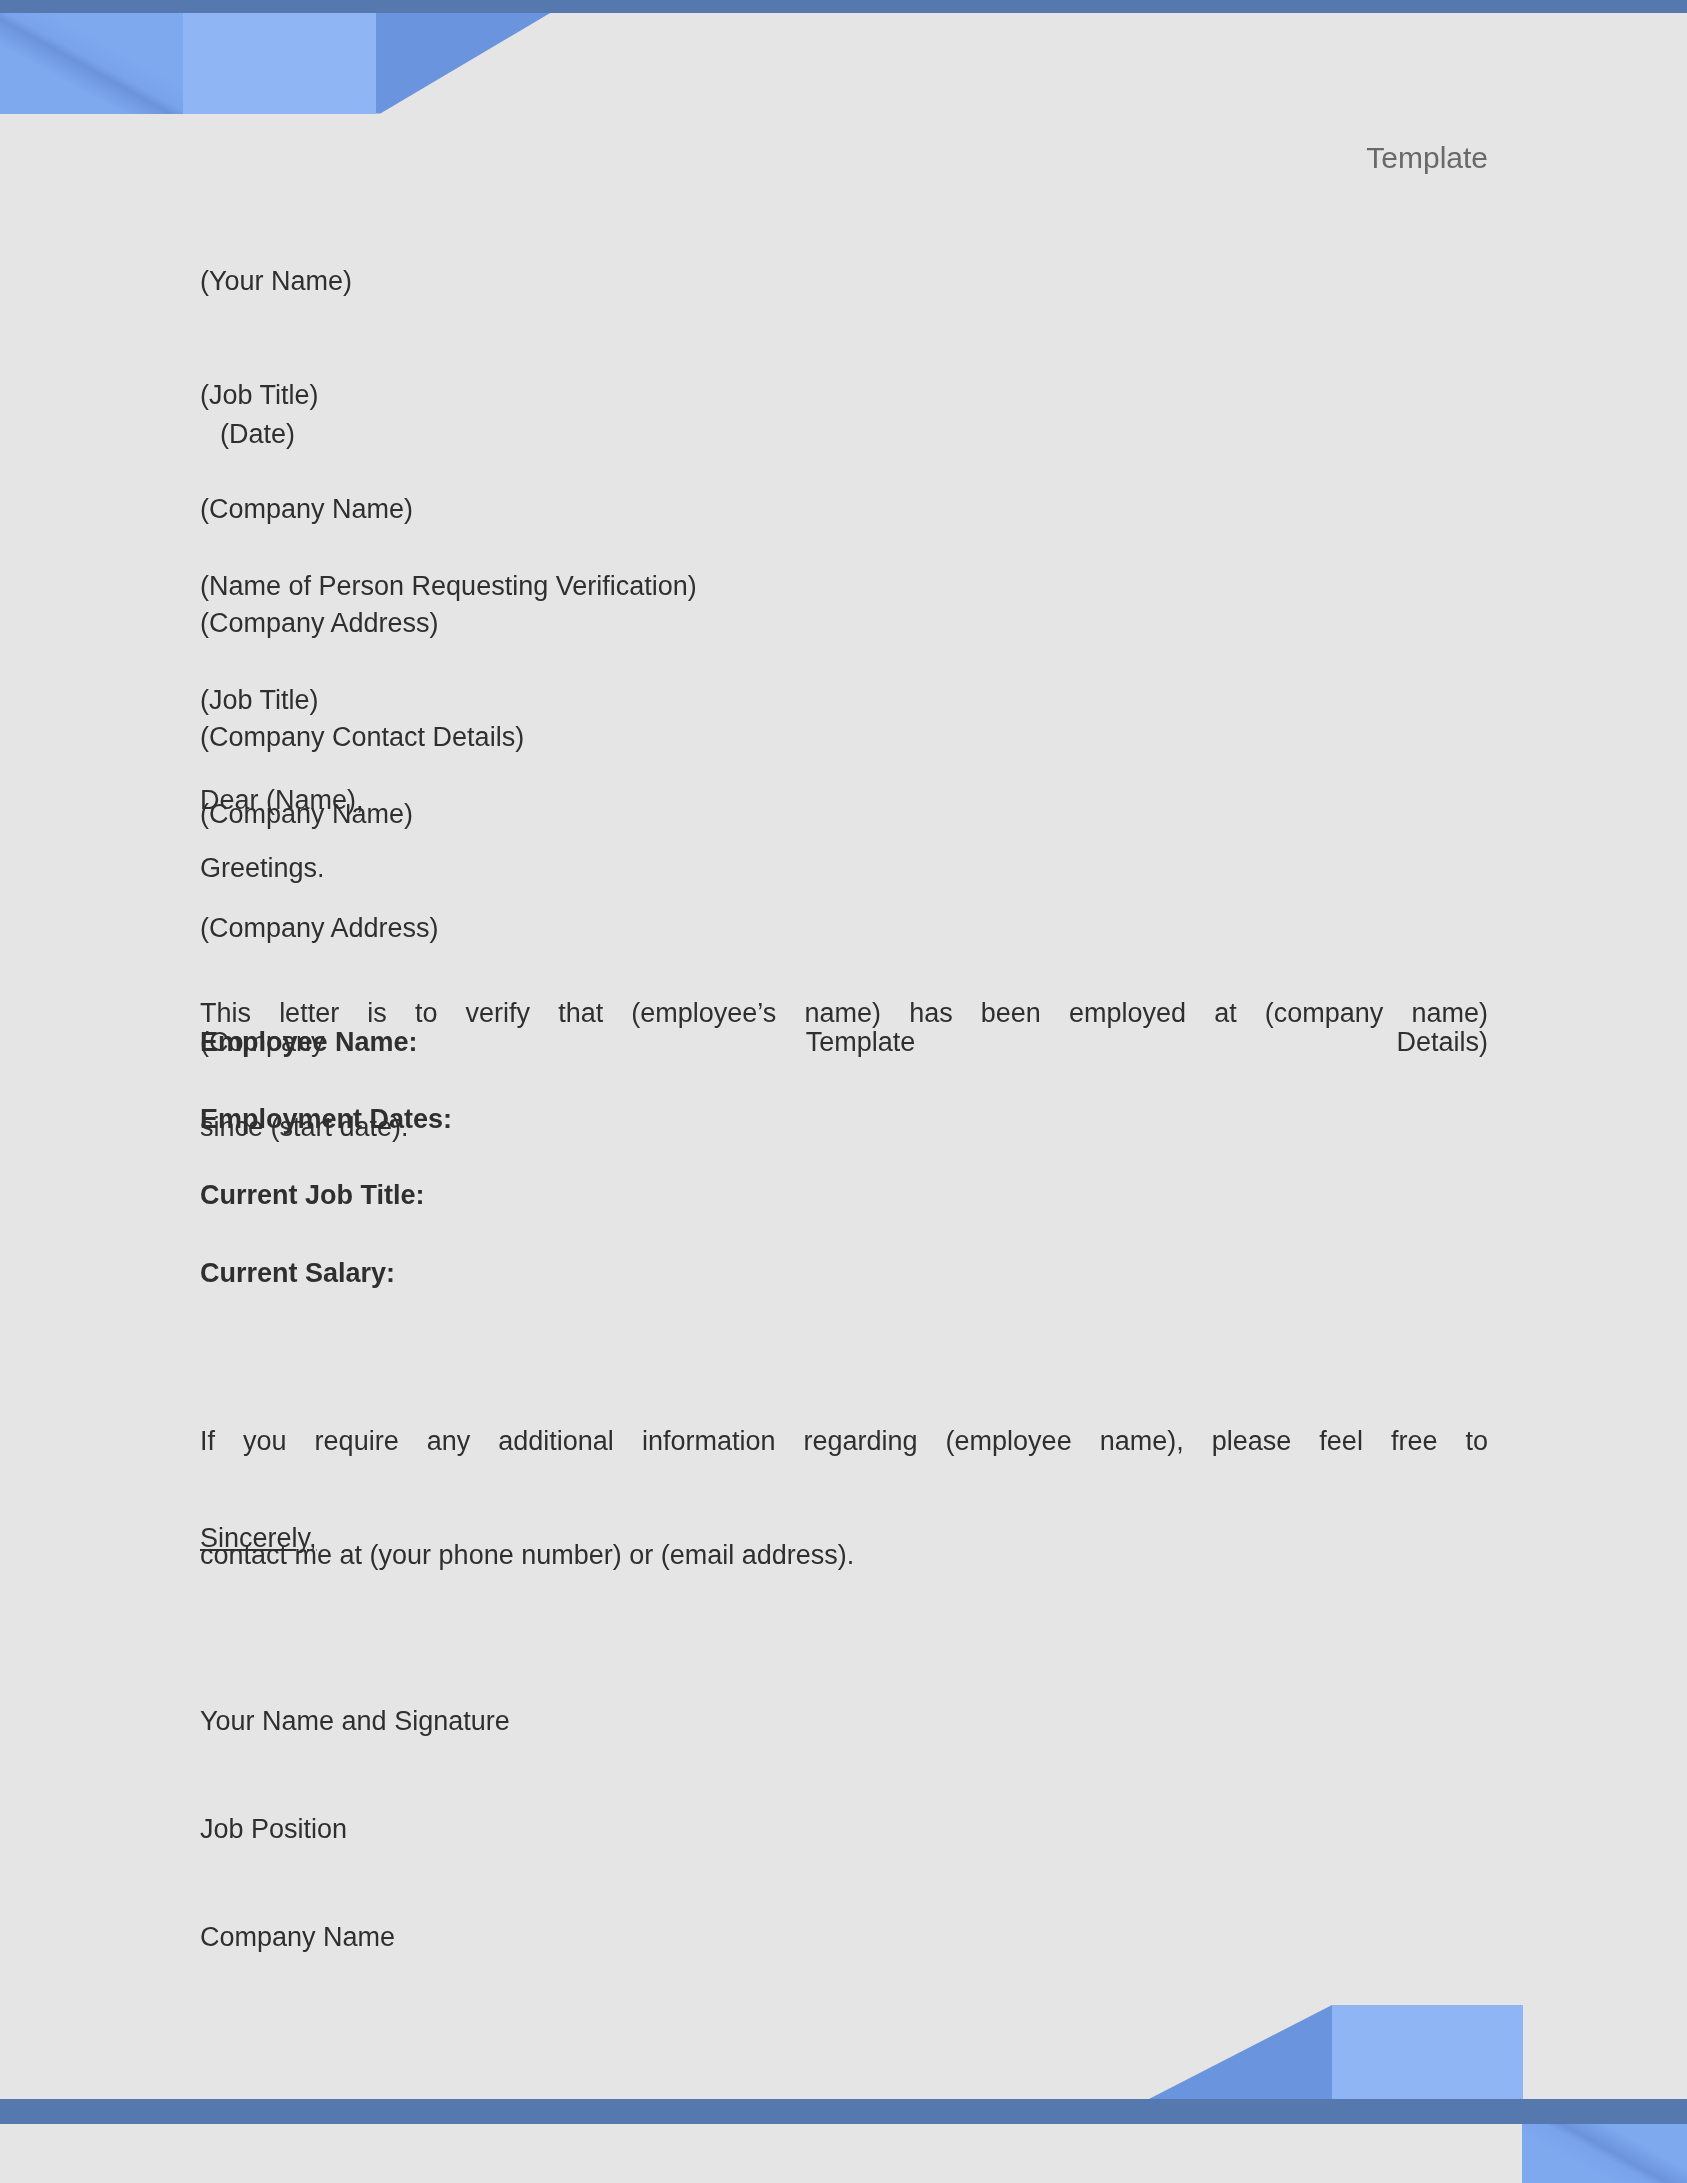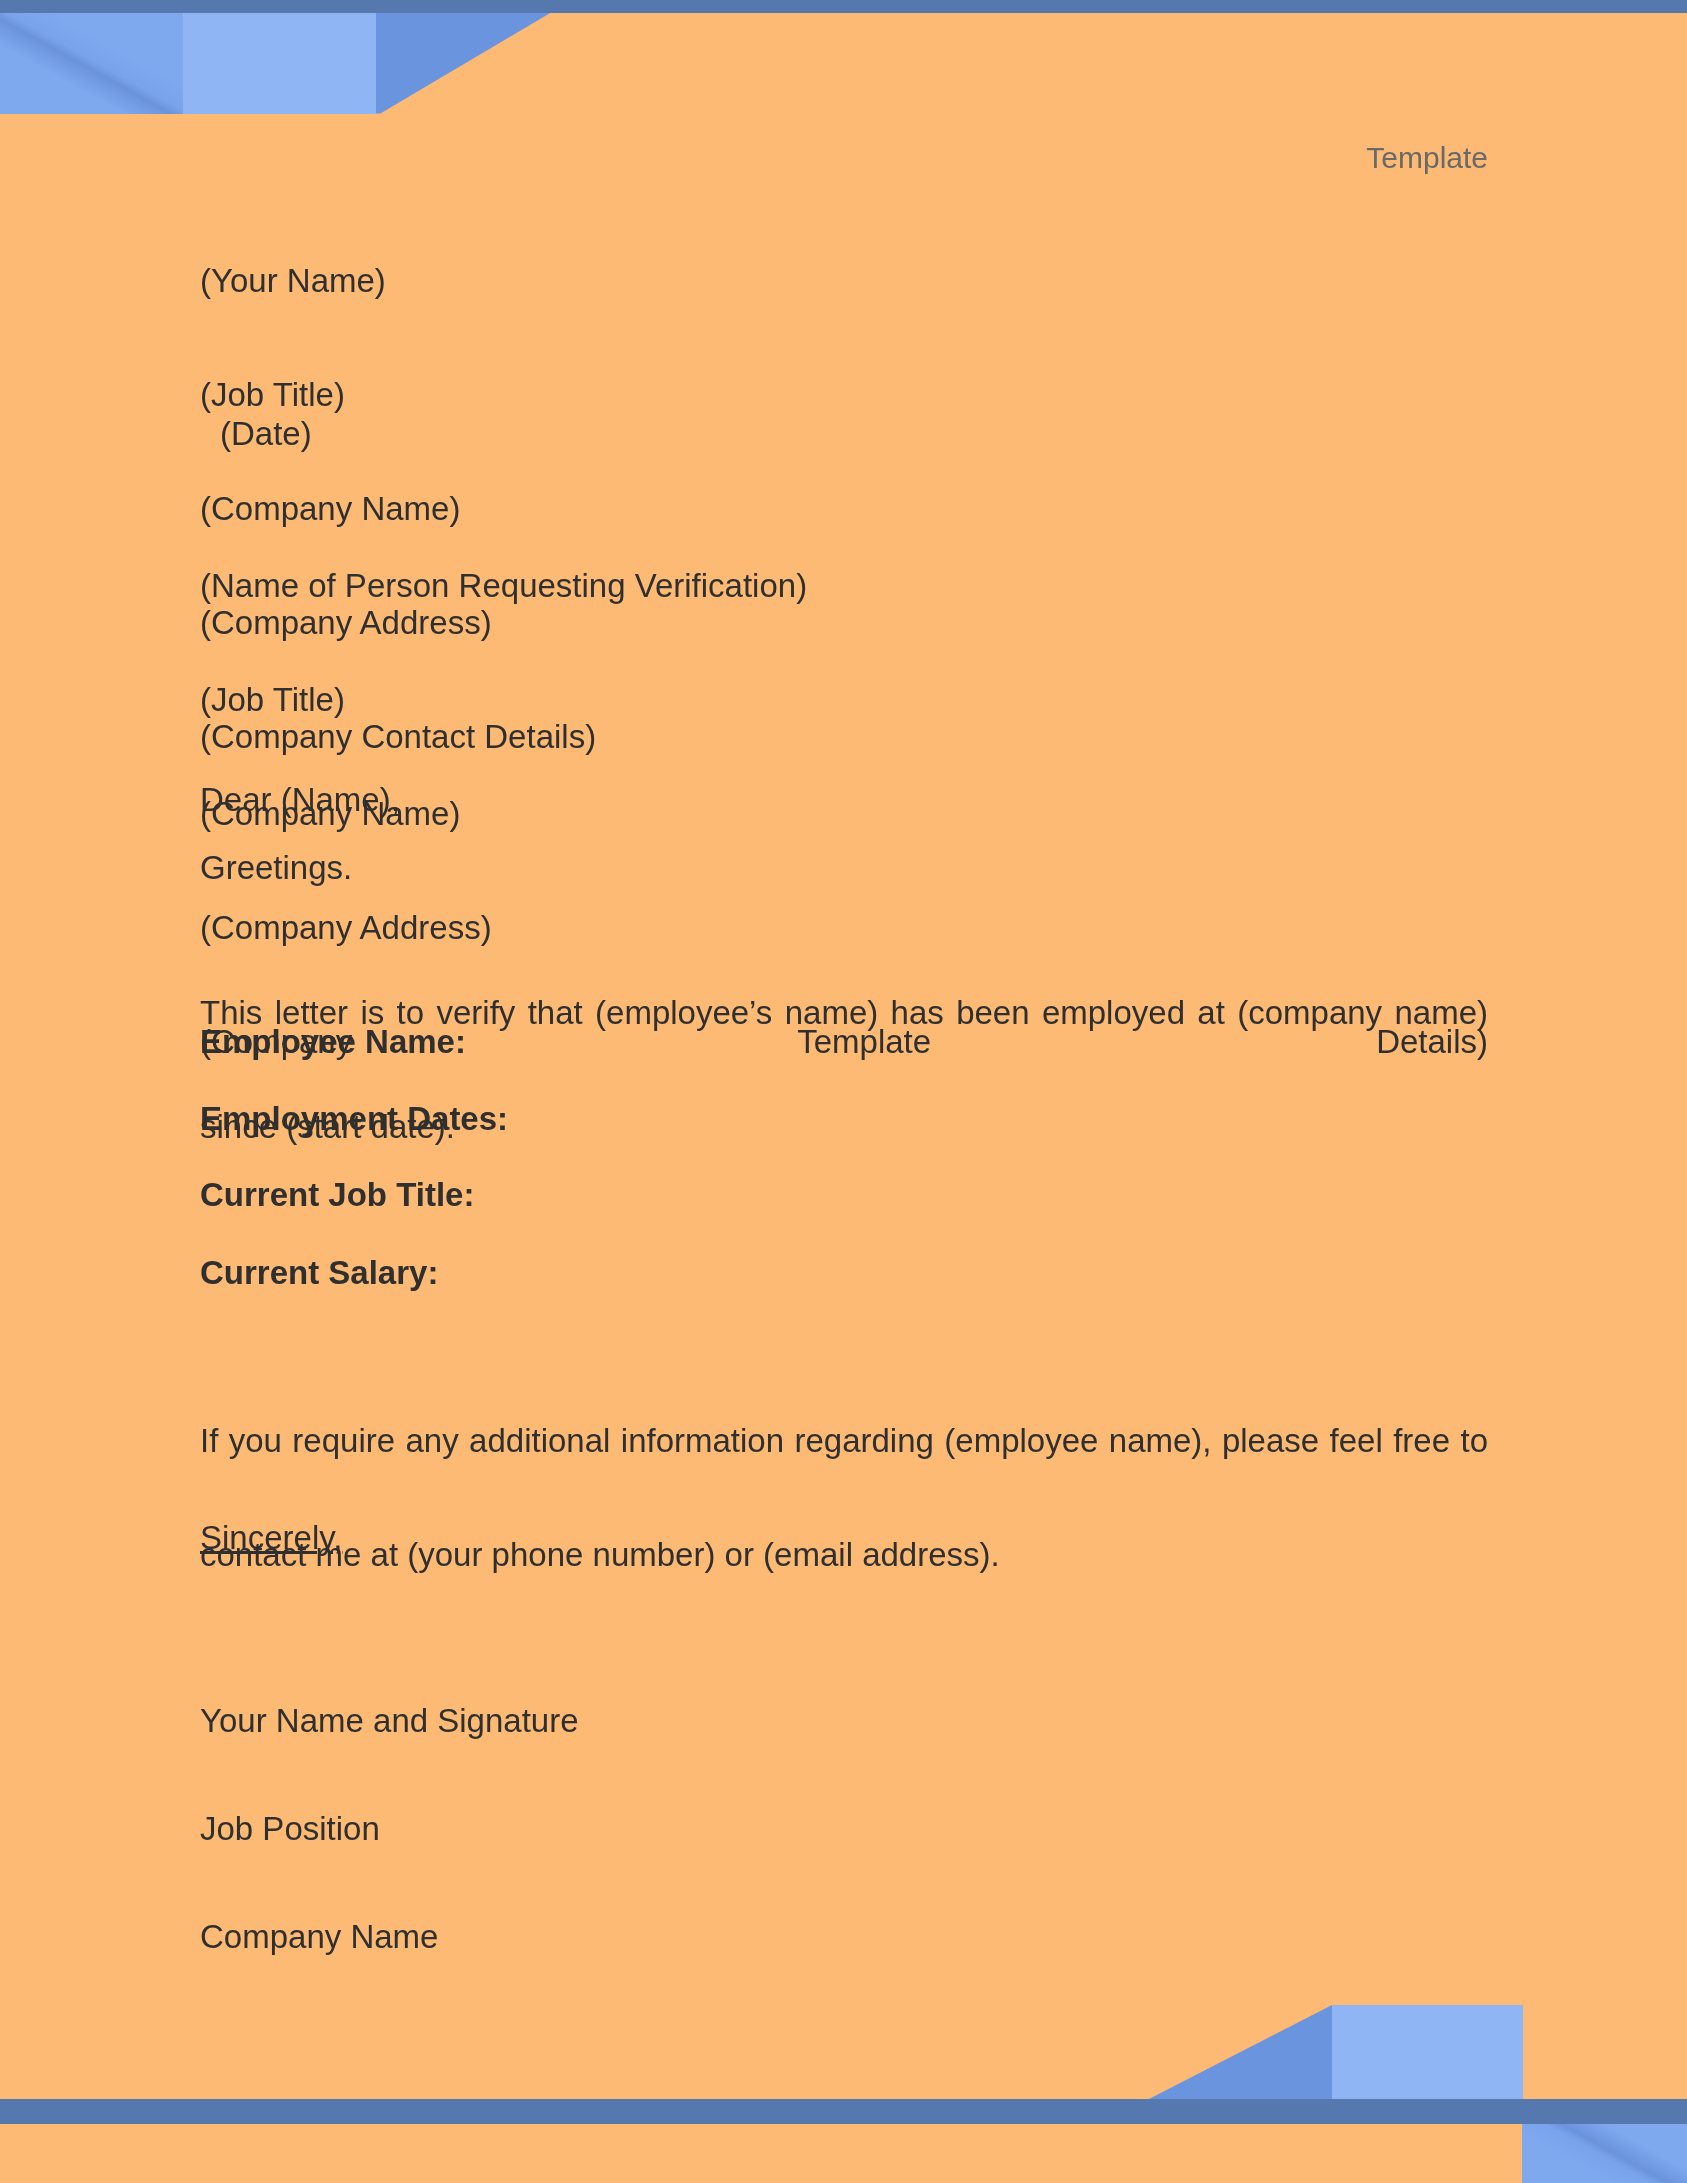--- a/index.html
+++ b/index.html
@@ -1,19 +1,19 @@
 <!DOCTYPE html>
 <html style="--bar: #5578ae; --ribbon_medium: #7ea9ef; --ribbon_light: #8fb5f4; --ribbon_dark: #6b94de; --badge: #696969; --text: #2f2f2f;font-size:10.6px"><head>
 <meta charset="utf-8">
 <style>
   html,body{margin:0;padding:0;background:#ffffff;}
   .page{
     position:relative;
     width:1687px;height:2183px;
-    background:#fdba74;
+    background:#e5e5e5;
     overflow:hidden;
     font-family:"Liberation Sans", sans-serif;
     color:var(--text,#2f2f2f);
   }
   
   .bar{position:absolute;left:0;width:1687px;background:var(--bar,#5578ae);}
   .bar-top{top:0;height:12.6px;}
   .bar-bottom{top:2099px;height:25px;}
   .shape{position:absolute;}
   .h-left{left:0;top:12.6px;width:183px;height:101px;background:var(--ribbon_medium,#7ea9ef);}
@@ -30,21 +30,21 @@
     background:linear-gradient(29deg,
       rgba(36,70,146,0) 34%,
       rgba(36,70,146,0.22) 47%,
       rgba(86,126,208,0.12) 52%,
       rgba(36,70,146,0) 64%);
   }
   .f-right.fold::after{transform:scale(-1,-1);}
   
   .txt{
     position:absolute;left:200px;width:1288px;
-    font-size:33px;line-height:38px;
+    font-size:27px;line-height:38px;
     white-space:pre-wrap;
   }
   .badge{
     position:absolute;left:200px;width:1288px;top:140px;
     text-align:right;font-size:30px;line-height:36px;
     color:var(--badge,#696969);
   }
   .line{height:38px;}
   .bold{font-weight:bold;}
   .justify-line{text-align:justify;text-align-last:justify;}

